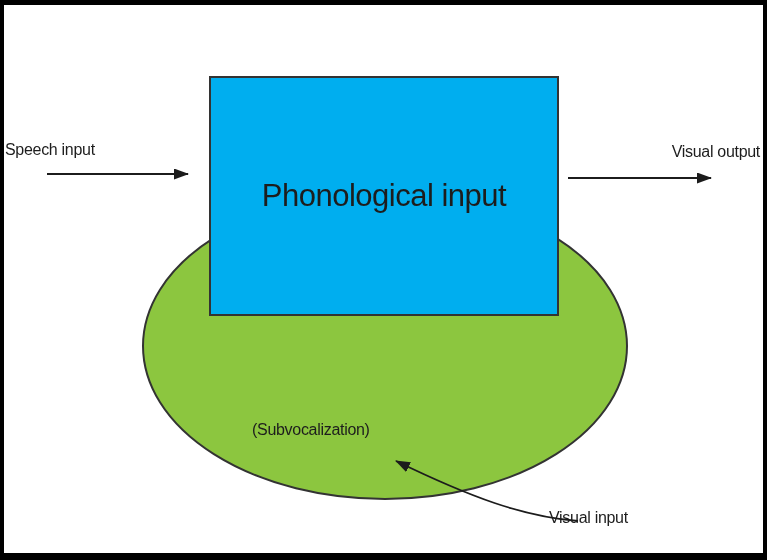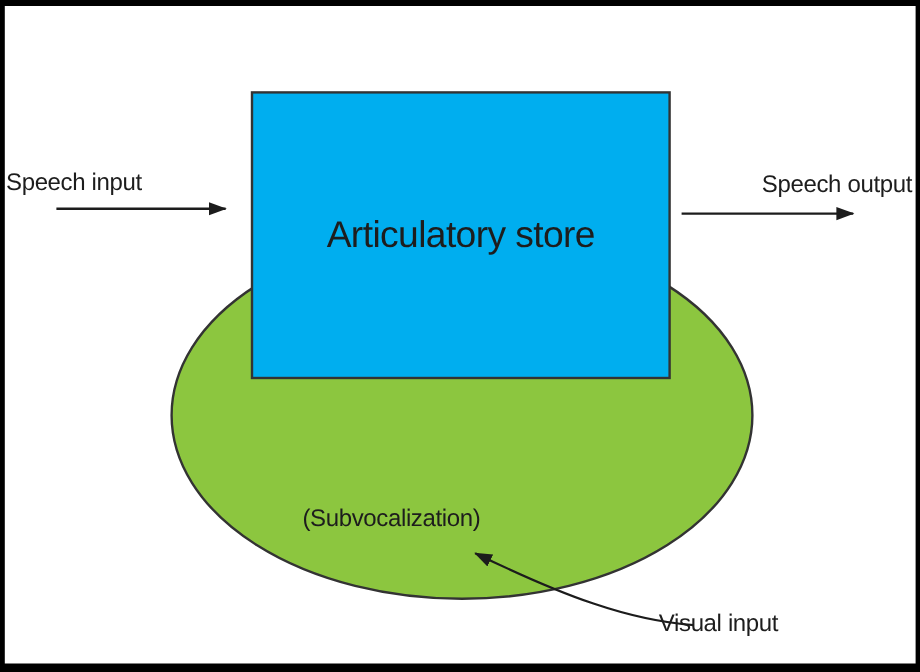--- a/index.html
+++ b/index.html
@@ -23,21 +23,21 @@
     position: absolute;
     left: 0;
     top: 0;
     width: 759px;
     height: 548px;
   }
   .label {
     position: absolute;
     white-space: nowrap;
     color: #1d1d1d;
-    font-size: 20px;
+    font-size: 16px;
     line-height: 1.15;
     letter-spacing: -0.3px;
   }
   .label-store {
     left: 206px;
     top: 72px;
     width: 348px;
     height: 238px;
     display: flex;
     align-items: center;
@@ -92,22 +92,22 @@
 
     <line x1="43" y1="169" x2="184" y2="169" stroke-width="2" marker-end="url(#arrowhead)" stroke="#1c1c1c"></line>
 
     <line x1="564" y1="173" x2="707" y2="173" stroke-width="2" marker-end="url(#arrowhead)" stroke="#1c1c1c"></line>
 
     <path d="M 574 516 C 520 512 466 492 392 456" fill="none" stroke-width="1.8" marker-end="url(#arrowhead)" stroke="#1c1c1c"></path>
   </svg>
 
   <div class="label label-speech-input">Speech input</div>
 
-  <div class="label label-speech-output">Speech output</div>
+  <div class="label label-speech-output">Visual output</div>
 
-  <div class="label label-store">Articulatory store</div>
+  <div class="label label-store">Phonological input</div>
 
 
   <div class="label label-subvocal">(Subvocalization)</div>
 
   <div class="label label-visual-input">Visual input</div>
 
 </div>
 
 </body></html>

